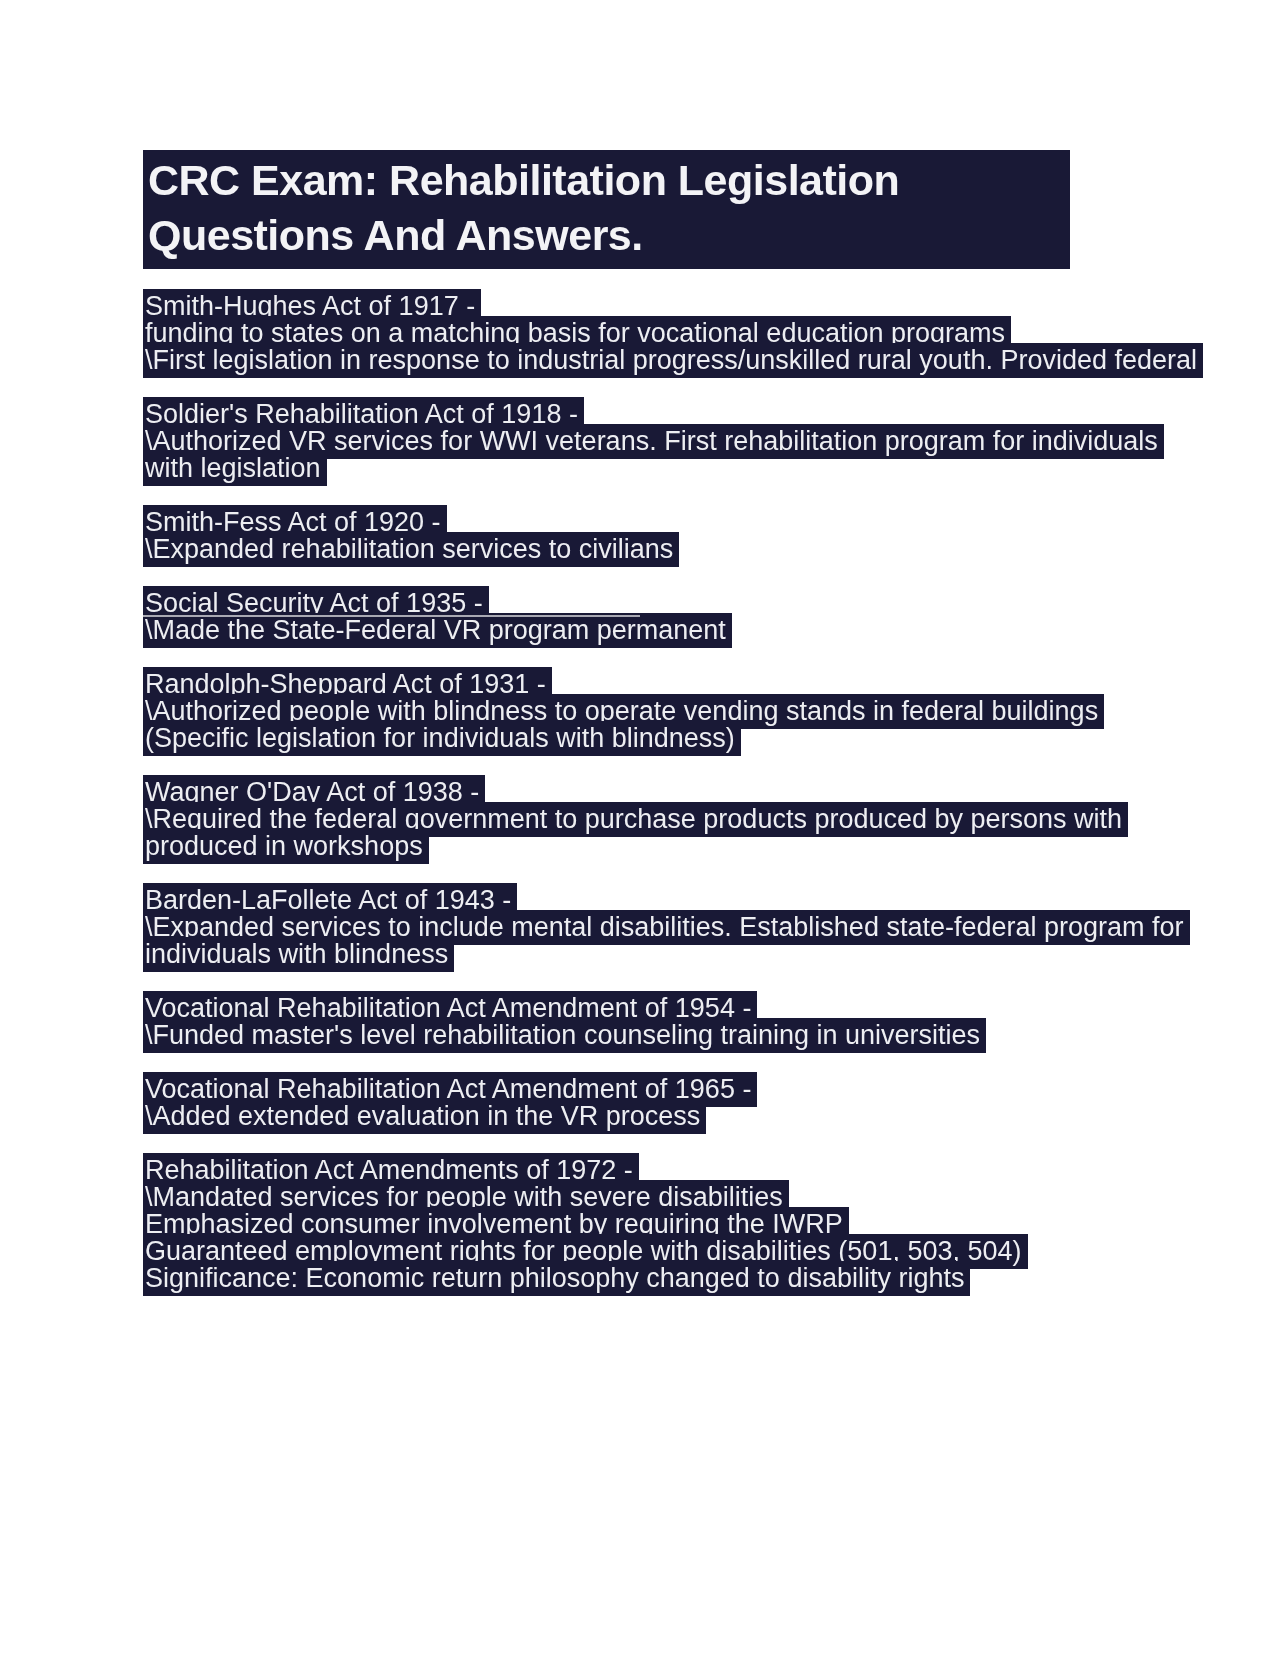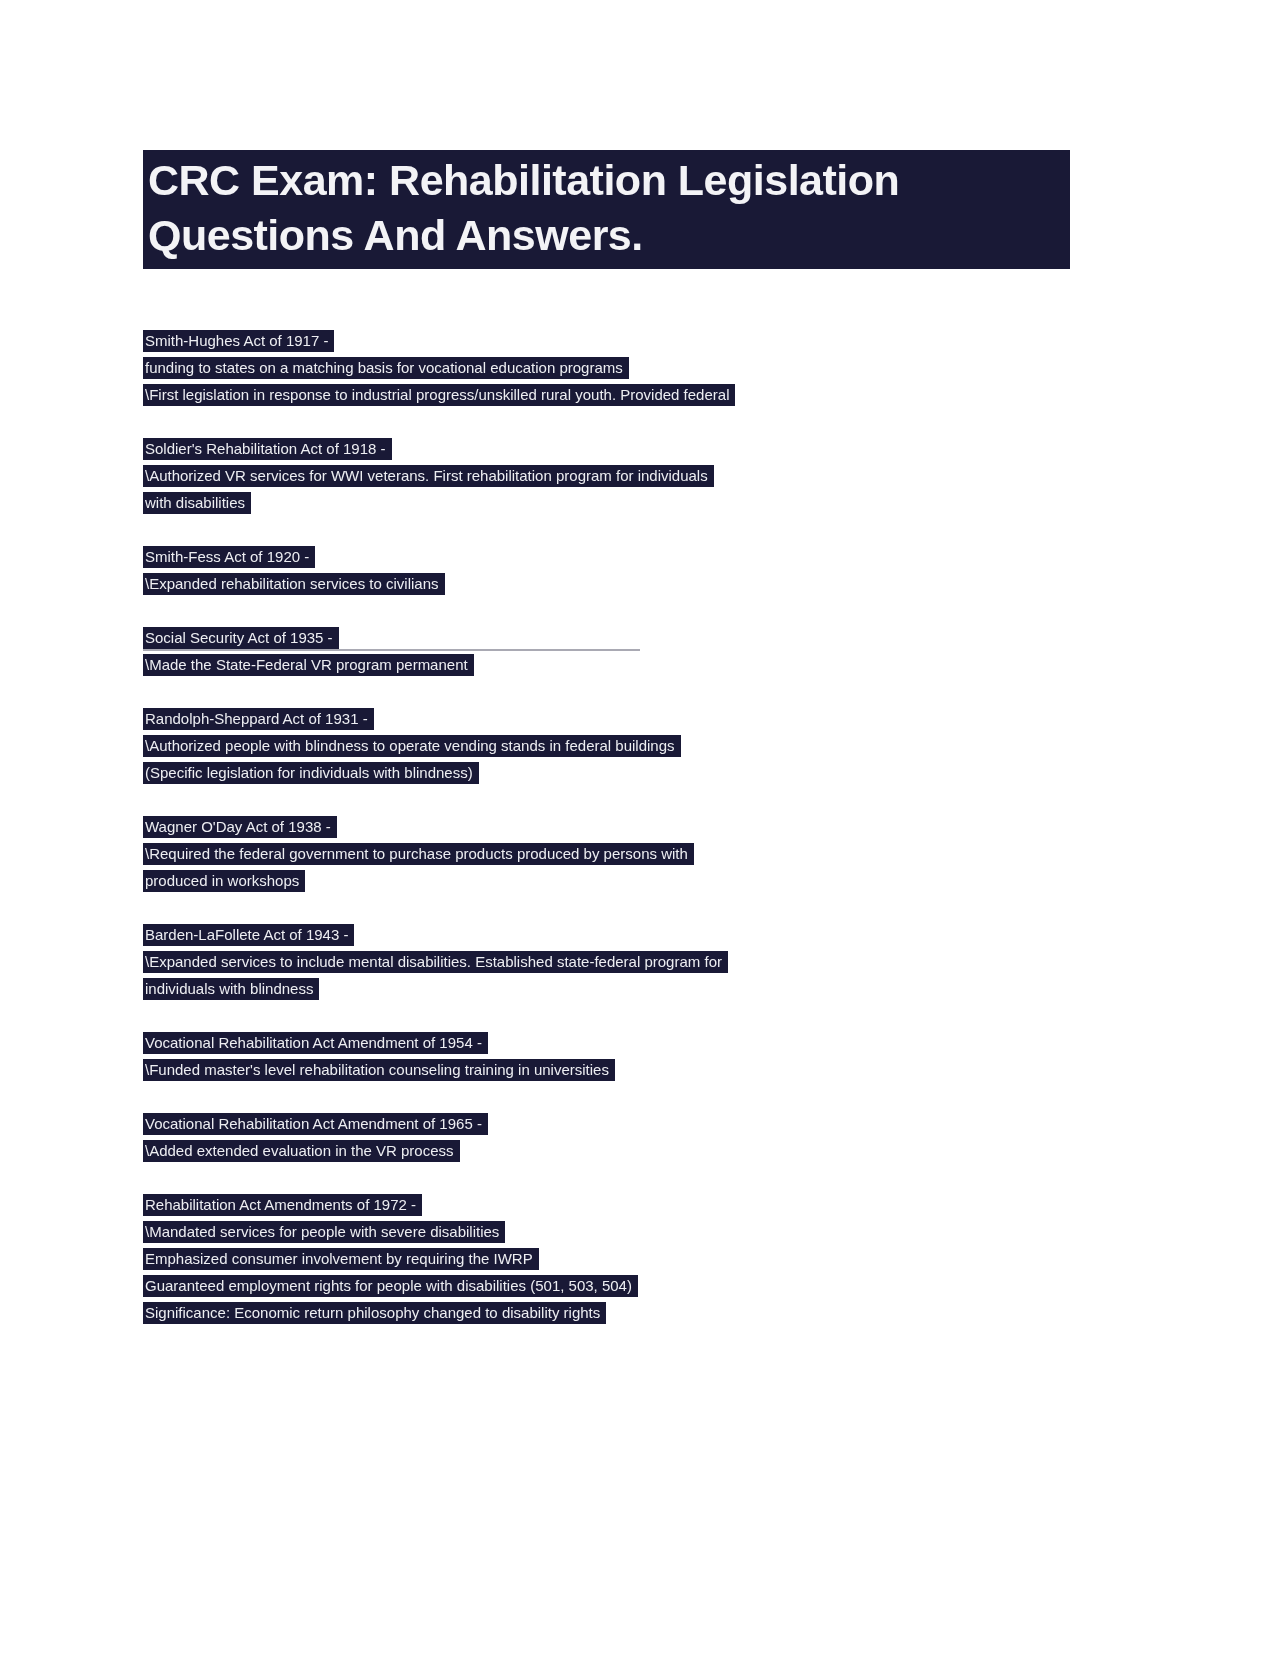--- a/index.html
+++ b/index.html
@@ -20,28 +20,28 @@
     padding: 150px 210px 0 143px;
     background: #ffffff;
   }
   .title-block {
     background: #191936;
     color: #f3f3f6;
     font-weight: bold;
     font-size: 43px;
     line-height: 55px;
     padding: 3px 10px 6px 5px;
-    margin-bottom: 58px;
+    margin-bottom: 24px;
     letter-spacing: -0.5px;
   }
   .title-line {
     white-space: nowrap;
   }
   .doc-body {
-    font-size: 15px;
+    font-size: 27px;
   }
   .para {
     margin: 0 0 27px 0;
   }
   .line {
     line-height: 27px;
     white-space: nowrap;
   }
   .hl {
     background: #191936;
@@ -68,21 +68,21 @@
 
   <div class="doc-body" id="qa-blocks">
       <div class="para">
         <div class="line"><span class="hl">Smith-Hughes Act of 1917 -</span></div>
         <div class="line"><span class="hl">funding to states on a matching basis for vocational education programs</span></div>
         <div class="line"><span class="hl">\First legislation in response to industrial progress/unskilled rural youth. Provided federal</span></div>
       </div>
       <div class="para">
         <div class="line"><span class="hl">Soldier's Rehabilitation Act of 1918 -</span></div>
         <div class="line"><span class="hl">\Authorized VR services for WWI veterans. First rehabilitation program for individuals</span></div>
-        <div class="line"><span class="hl">with disabilities</span></div>
+        <div class="line"><span class="hl">with legislation</span></div>
       </div>
       <div class="para">
         <div class="line"><span class="hl">Smith-Fess Act of 1920 -</span></div>
         <div class="line"><span class="hl">\Expanded rehabilitation services to civilians</span></div>
       </div>
       <div class="para">
         <div class="line"><span class="hl">Social Security Act of 1935 -</span></div>
         <div class="thin-rule" style="width: 497px;"></div>
         <div class="line"><span class="hl">\Made the State-Federal VR program permanent</span></div>
       </div>

